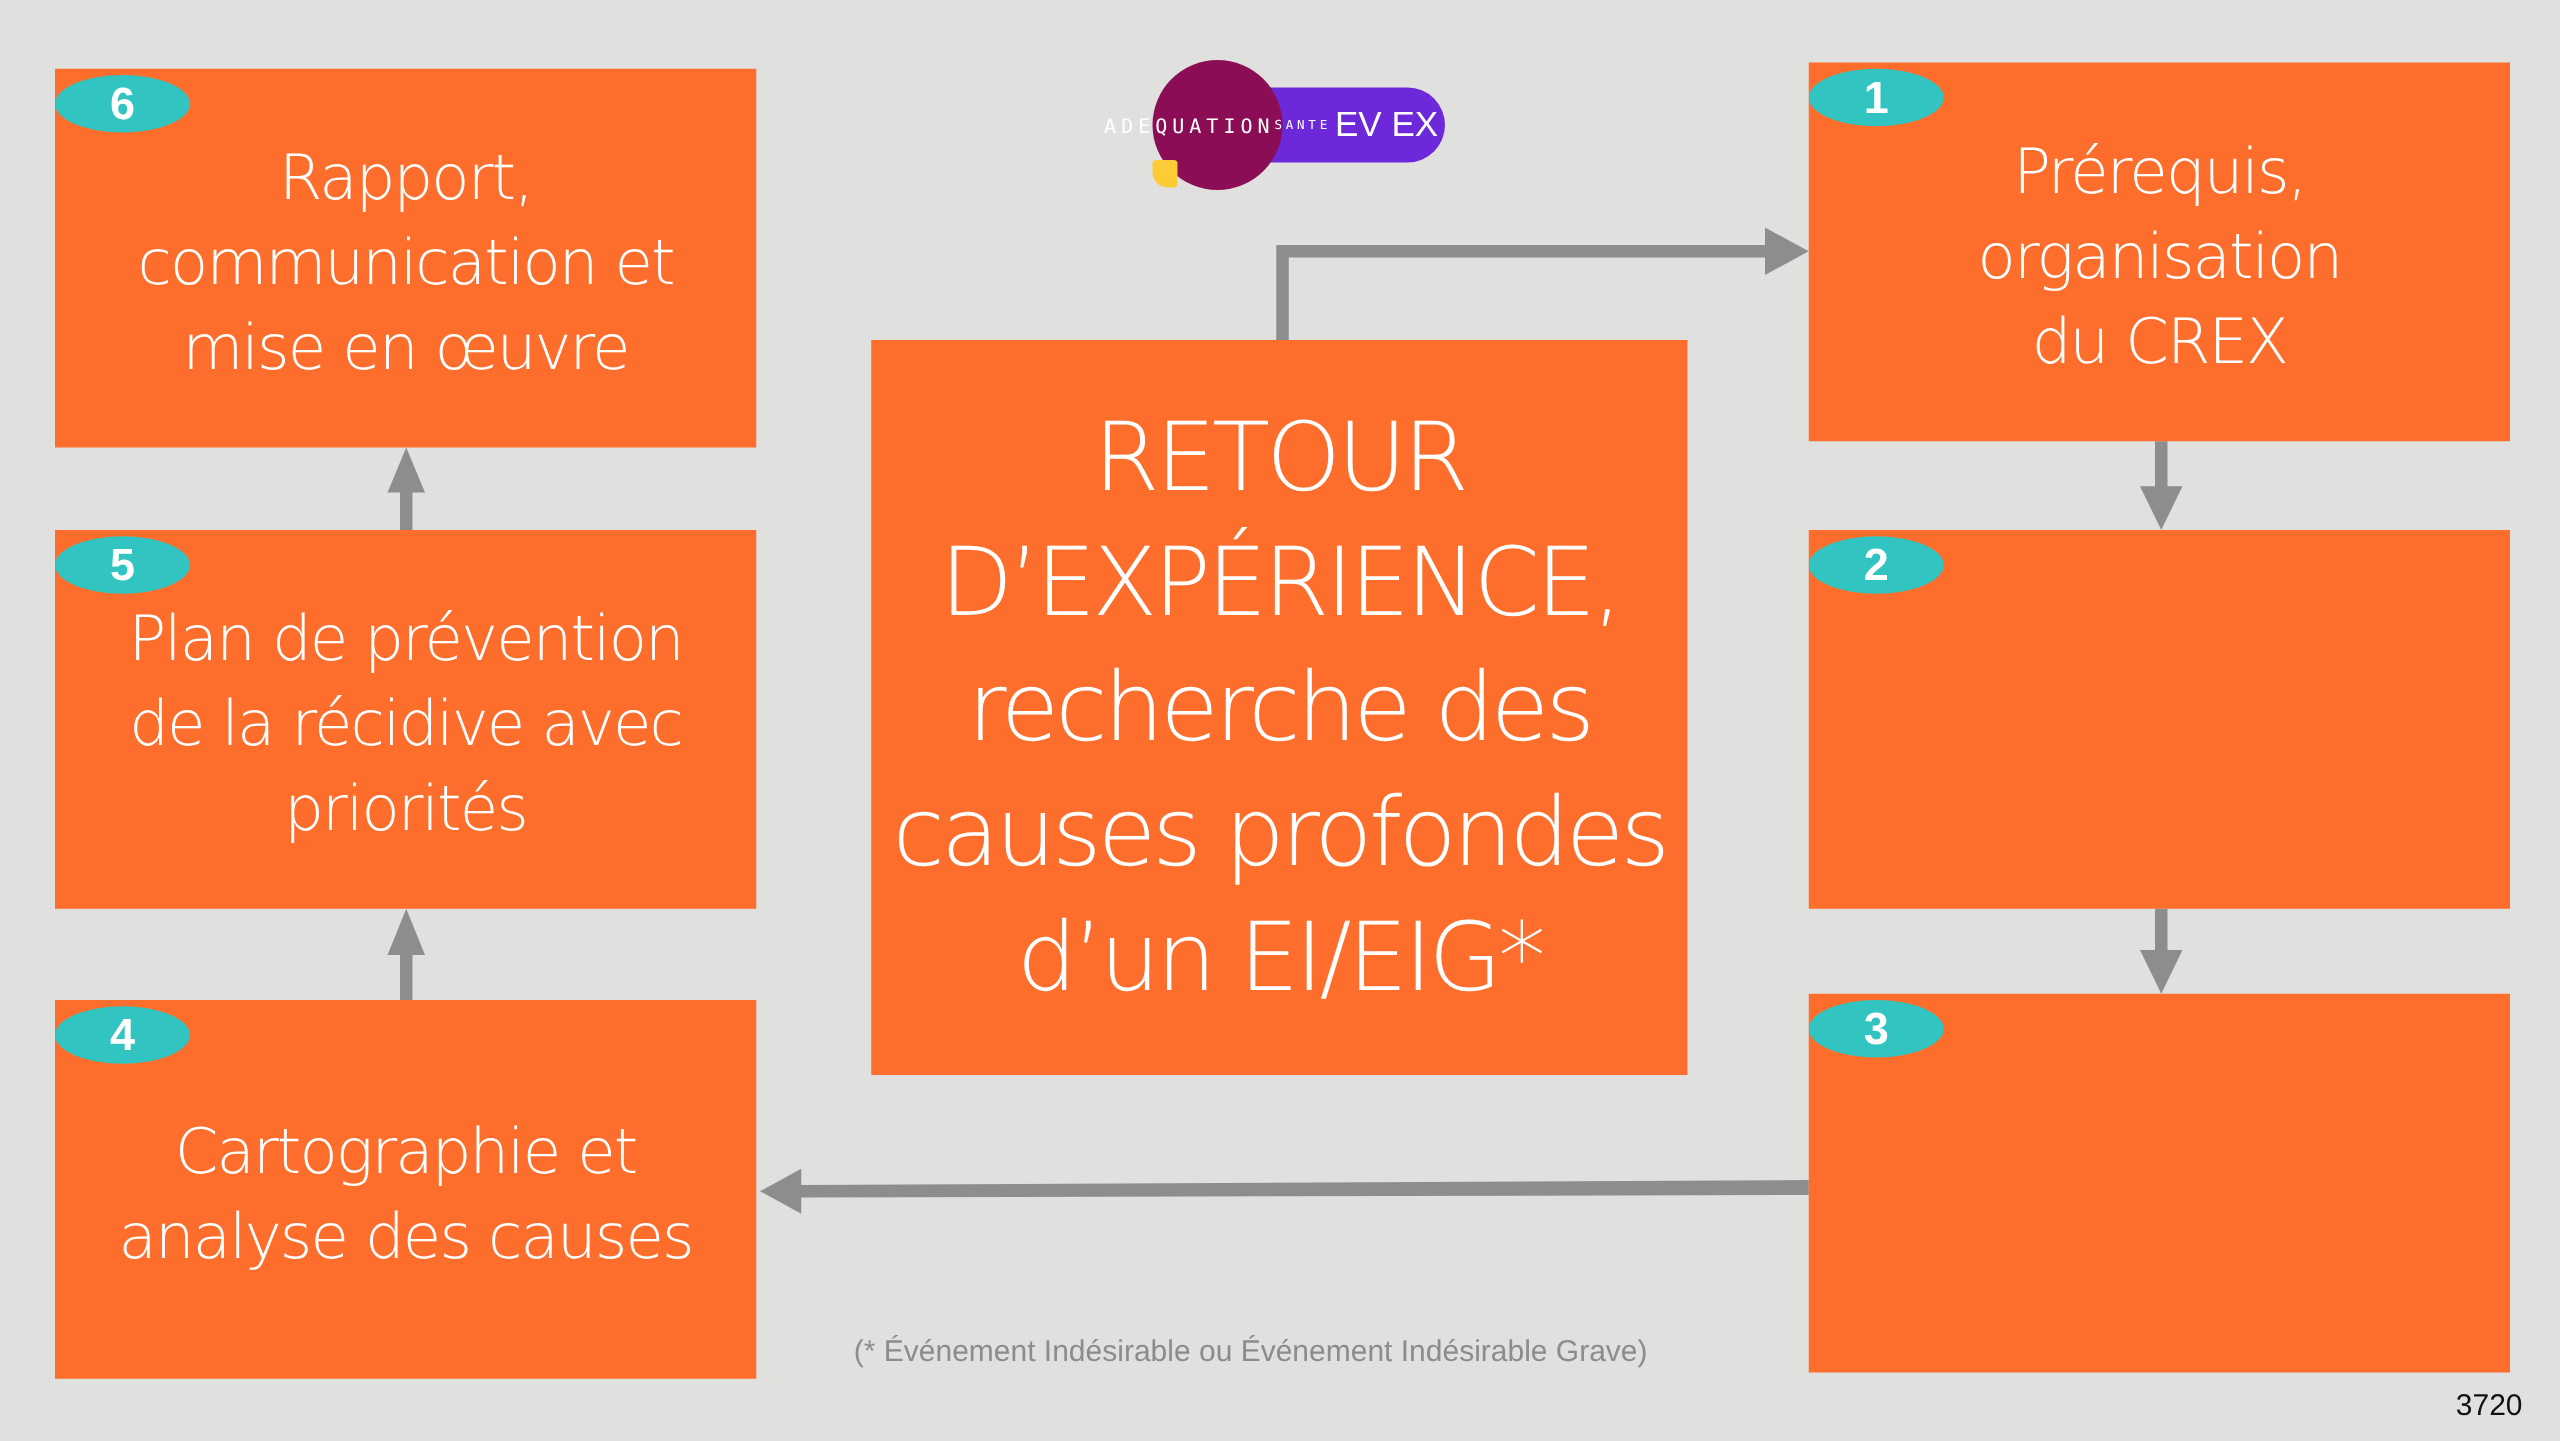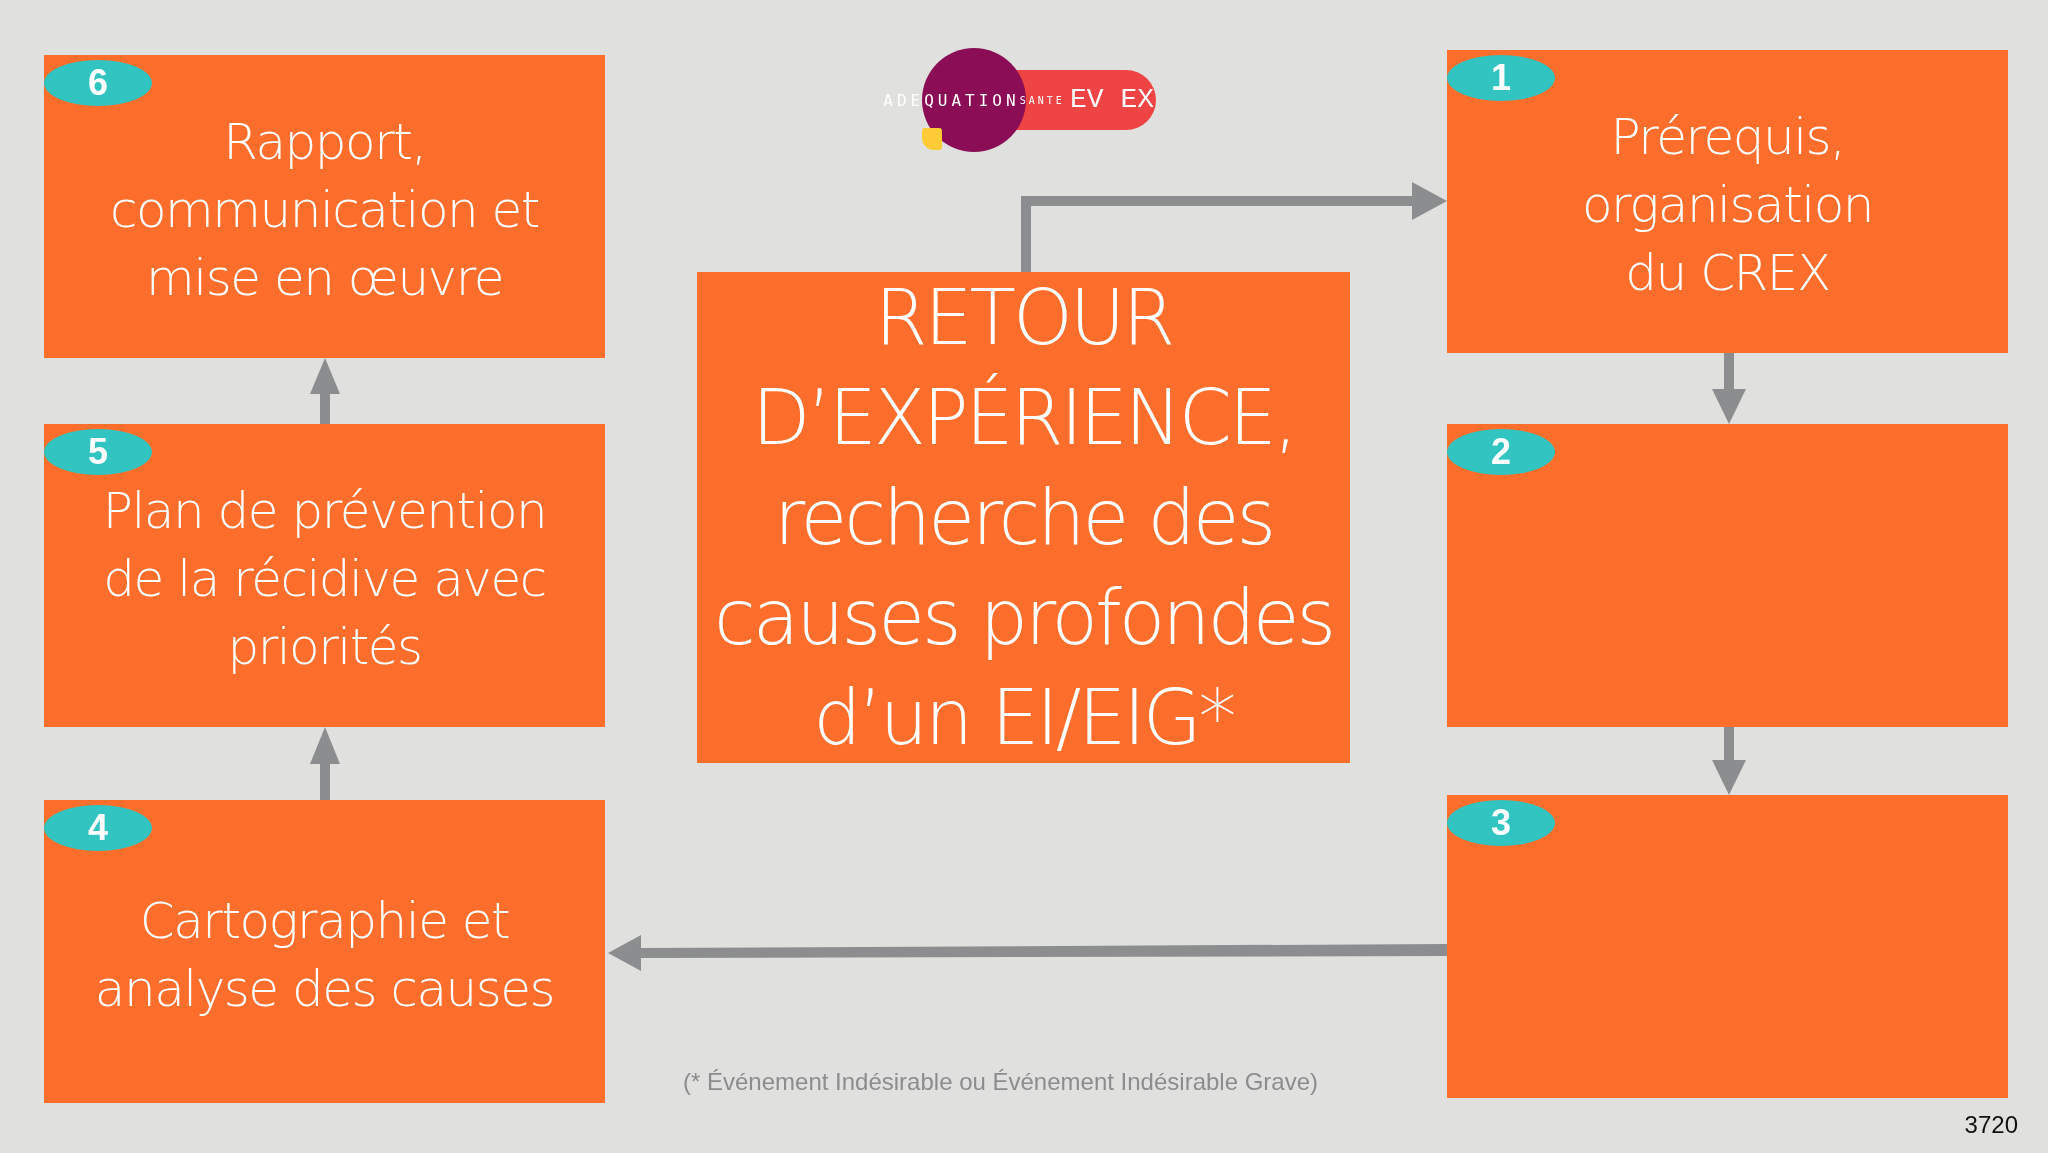--- a/index.html
+++ b/index.html
@@ -31,23 +31,23 @@
   }
   .center-text {
     font-family: "DejaVu Sans", sans-serif; font-weight: 200;
     font-size: 76px; line-height: 100px; letter-spacing: -3px;
     white-space: pre-line;
   }
   svg.arrows { position: absolute; left: 0; top: 0; }
   .logo { position: absolute; left: 922px; top: 48px; width: 234px; height: 110px; }
   .logo-pill {
     position: absolute; left: 60px; top: 22px; width: 174px; height: 60px;
-    background: #ef4444; border-radius: 30px;
-    color: #fff; font-family: Liberation Mono, monospace;
-    font-size: 28px; line-height: 60px; text-indent: 86px; text-align: center;
+    background: #6d28d9; border-radius: 30px;
+    color: #fff; font-family: Liberation Sans, sans-serif;
+    font-size: 28px; line-height: 60px; text-indent: 86px;
   }
   .logo-circle {
     position: absolute; left: 0; top: 0; width: 104px; height: 104px;
     border-radius: 50%; background: #8a0d55;
     display: flex; align-items: center; justify-content: center;
     color: #fff; font-family: "DejaVu Sans Mono", monospace;
   }
   .logo-circle .l { font-size: 16px; line-height: 17px; letter-spacing: 4px; }
   .logo-circle .s { font-size: 10px; line-height: 14px; letter-spacing: 3px; margin-top: 2px; }
   .logo-corner {
@@ -93,21 +93,21 @@
   <div class="logo-pill">EV EX</div>
   <div class="logo-circle">
     <span class="l">ADE</span>
     <span class="l">QUA</span>
     <span class="l">TION</span>
     <span class="s">SANTE</span>
   </div>
   <div class="logo-corner"></div>
 </div>
 
-<div class="box" style="left:697px; top:272px; width:653px; height:491px;">
+<div class="box" style="left:697px; top:272px; width:653px; height:588px;">
   <div class="center-text">RETOUR
 D’EXPÉRIENCE,
 recherche des
 causes profondes
 d’un EI/EIG*</div>
 </div>
 
 <div class="box" style="left:1447px; top:50px; width:561px; height:303px;">
   <div class="badge">1</div>
   <div class="step-text">Prérequis,

